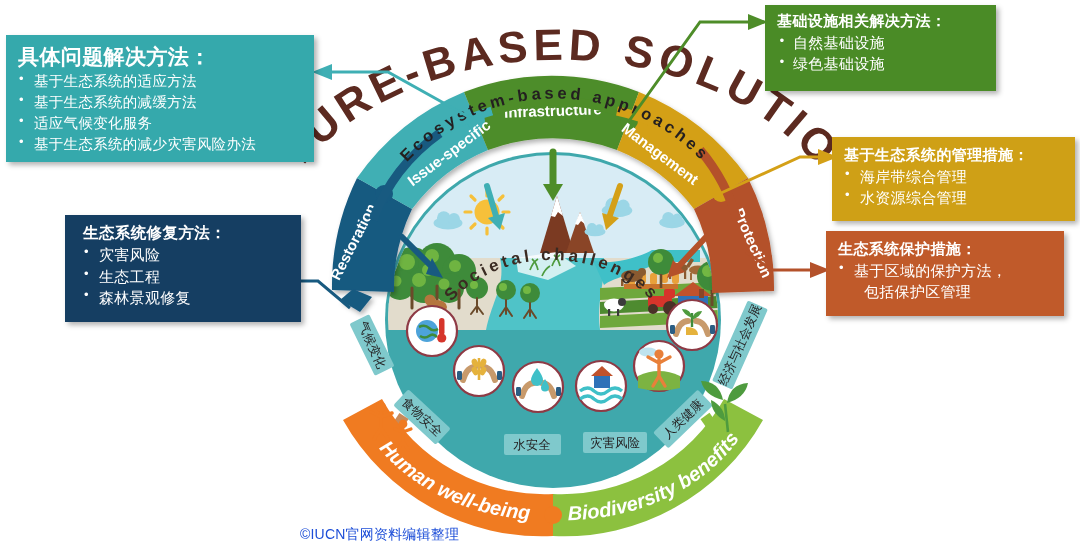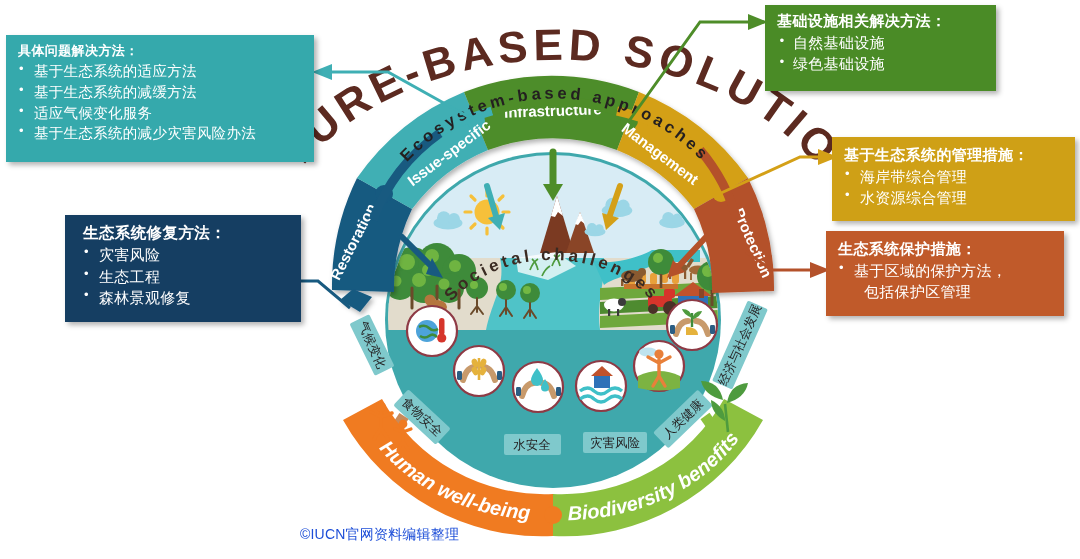--- a/index.html
+++ b/index.html
@@ -46,21 +46,21 @@
   }
   .callout li.cont{padding-left:26px;}
   .callout li.cont::before{content:"";}
 
   #box-issue    {left:6px;  top:35px;  width:308px; height:127px; background:#35A9AC;}
   #box-infra    {left:765px;top:5px;   width:231px; height:86px;  background:#4A8B26;font-family:Liberation Mono, monospace;}
   #box-manage   {left:832px;top:116px; width:243px; height:84px;  background:#CFA016;margin-top:21px;}
   #box-protect  {left:826px;top:231px; width:238px; height:85px;  background:#C05A2A;}
   #box-restore  {left:65px; top:215px; width:236px; height:107px; background:#153E62;}
 
-  #box-issue .c-title{font-size:13px;}
+  #box-issue .c-title{font-size:21px;}
   #box-restore{padding-left:18px;}
   #box-restore li{font-size:15px;}
   #box-restore .c-title{font-size:15.5px;}
   #box-infra li,#box-manage li,#box-protect li{font-size:15px;}
 
   
   #credit{
     position:absolute;left:300px;top:526px;
     font-size:14px;color:#1d4ed8;
     font-family:"Liberation Sans","DejaVu Sans",sans-serif;

